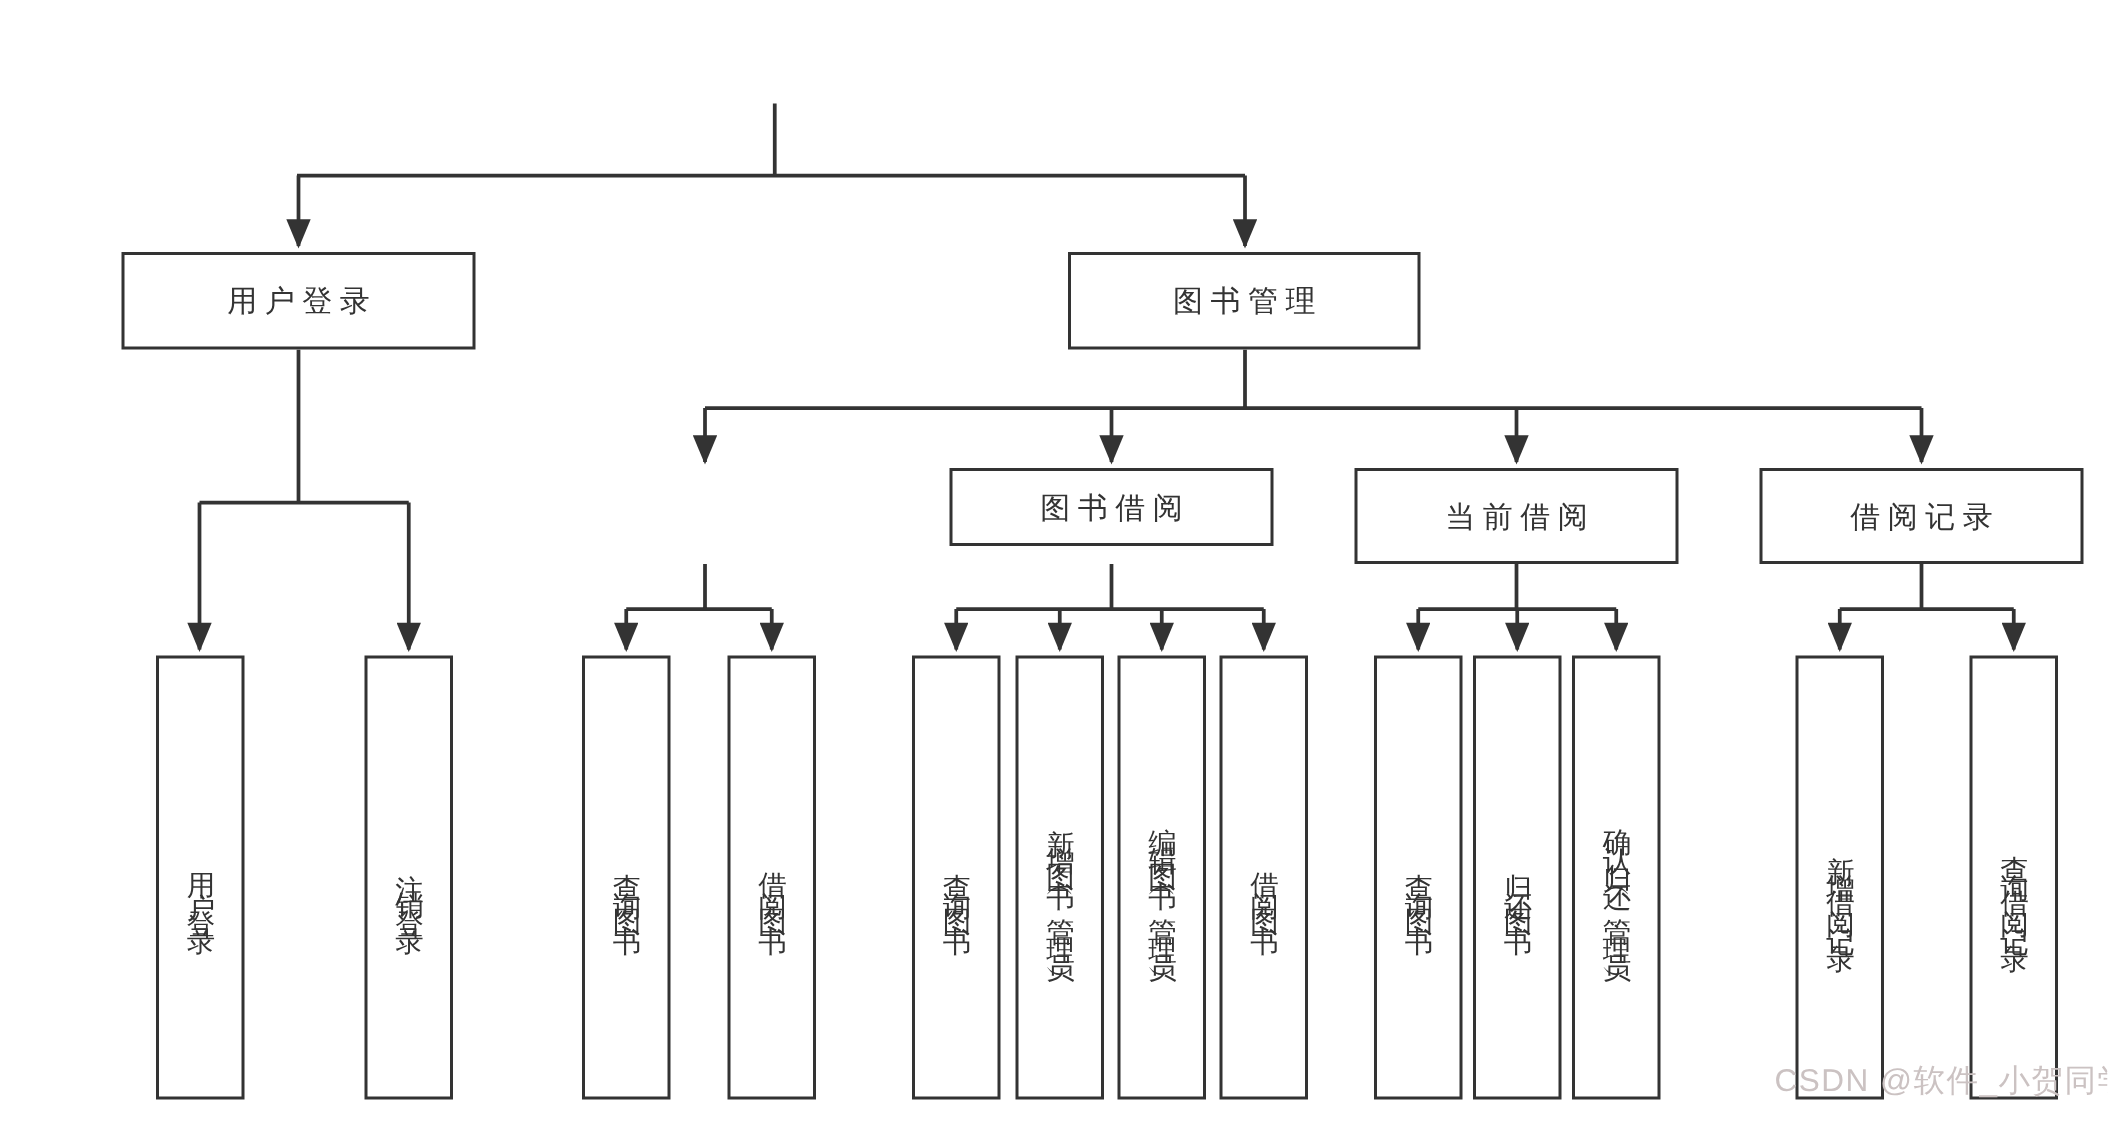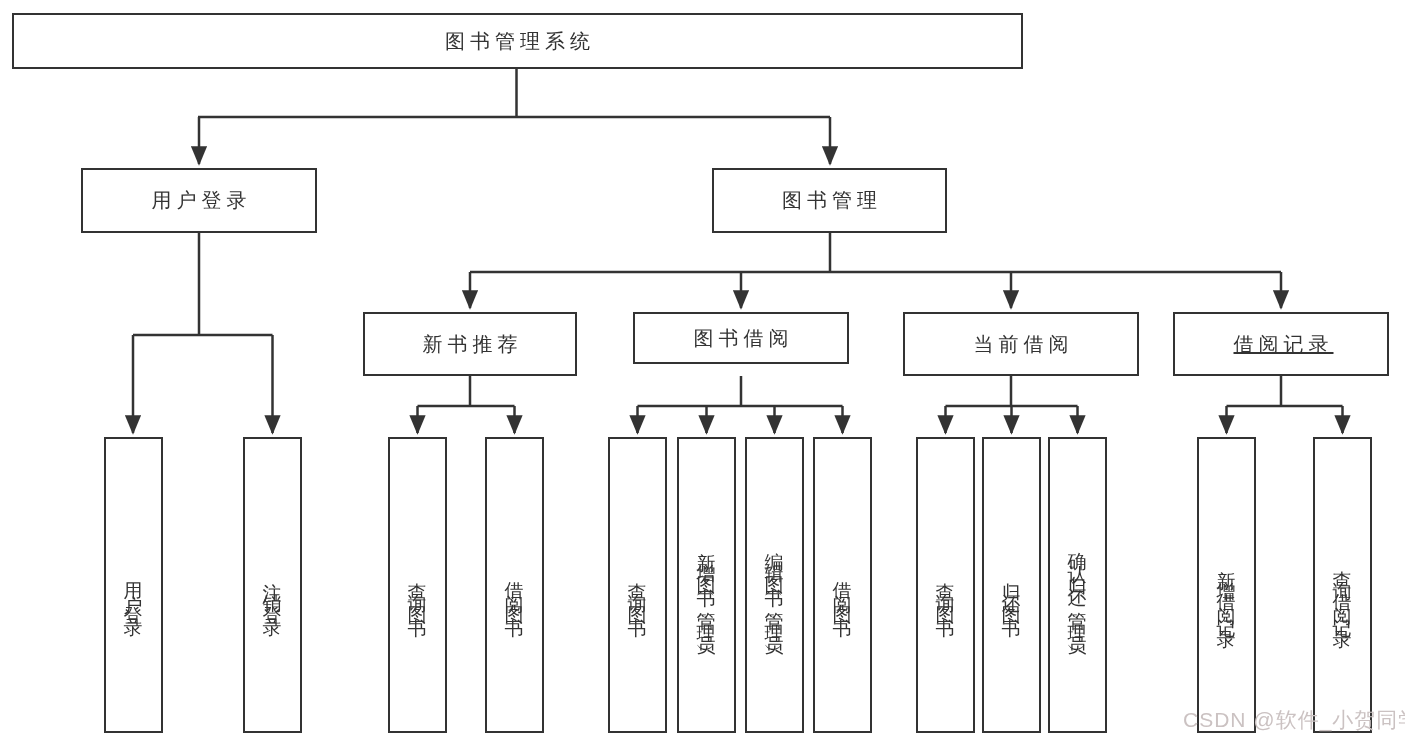--- a/index.html
+++ b/index.html
@@ -38,22 +38,22 @@
     font-size: 20px;
     letter-spacing: 5px;
     padding-left: 5px;
     white-space: nowrap;
   }
   .root-box   { left: 12px;   top: 13px;  width: 1011px; height: 56px; }
   .n-user     { left: 81px;   top: 168px; width: 236px;  height: 65px; }
   .n-bookmgmt { left: 712px;  top: 168px; width: 235px;  height: 65px; align-items: center; }
   .n-newbook  { left: 363px;  top: 312px; width: 214px;  height: 64px; }
   .n-borrow   { left: 633px;  top: 312px; width: 216px;  height: 52px; }
-  .n-current  { left: 903px;  top: 312px; width: 236px;  height: 64px; }
-  .n-records  { left: 1173px; top: 312px; width: 216px;  height: 64px; text-decoration: underline; }
+  .n-current  { left: 903px;  top: 312px; width: 216px;  height: 64px; }
+  .n-records  { left: 1173px; top: 312px; width: 216px;  height: 64px; }
   .leaf {
     top: 437px;
     width: 59px;
     height: 296px;
   }
   .vlabel {
     writing-mode: vertical-rl;
     text-orientation: mixed;
     font-size: 19px;
     letter-spacing: 12px;
@@ -125,34 +125,28 @@
       <path d="M774.5,406 V433" marker-end="url(#arrow)"></path>
       <path d="M842.5,406 V433" marker-end="url(#arrow)"></path>
       <path d="M945.5,406 V433" marker-end="url(#arrow)"></path>
       <path d="M1011.5,406 V433" marker-end="url(#arrow)"></path>
       <path d="M1077.5,406 V433" marker-end="url(#arrow)"></path>
       <path d="M1226.5,406 V433" marker-end="url(#arrow)"></path>
       <path d="M1342.5,406 V433" marker-end="url(#arrow)"></path>
     </g>
   </svg>
 
-  <div class="box root-box">
-    <span class="hlabel">图书管理系统</span>
-  </div>
 
   <div class="box n-user">
     <span class="hlabel">用户登录</span>
   </div>
   <div class="box n-bookmgmt">
     <span class="hlabel">图书管理</span>
   </div>
 
-  <div class="box n-newbook">
-    <span class="hlabel">新书推荐</span>
-  </div>
   <div class="box n-borrow">
     <span class="hlabel">图书借阅</span>
   </div>
   <div class="box n-current">
     <span class="hlabel">当前借阅</span>
   </div>
   <div class="box n-records">
     <span class="hlabel">借阅记录</span>
   </div>
 

